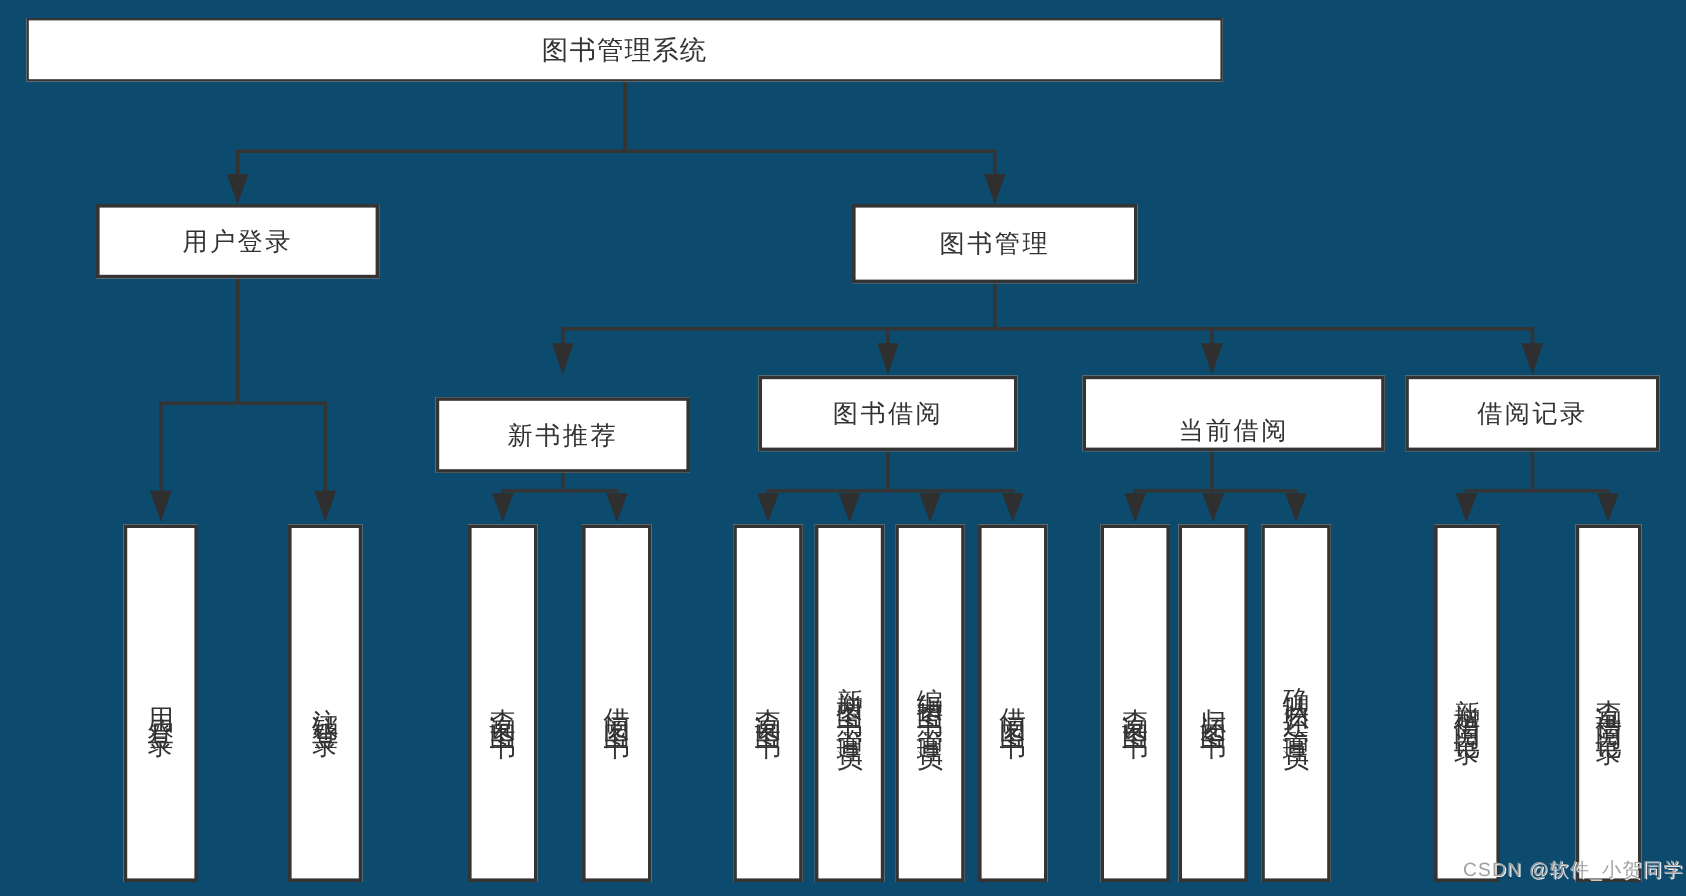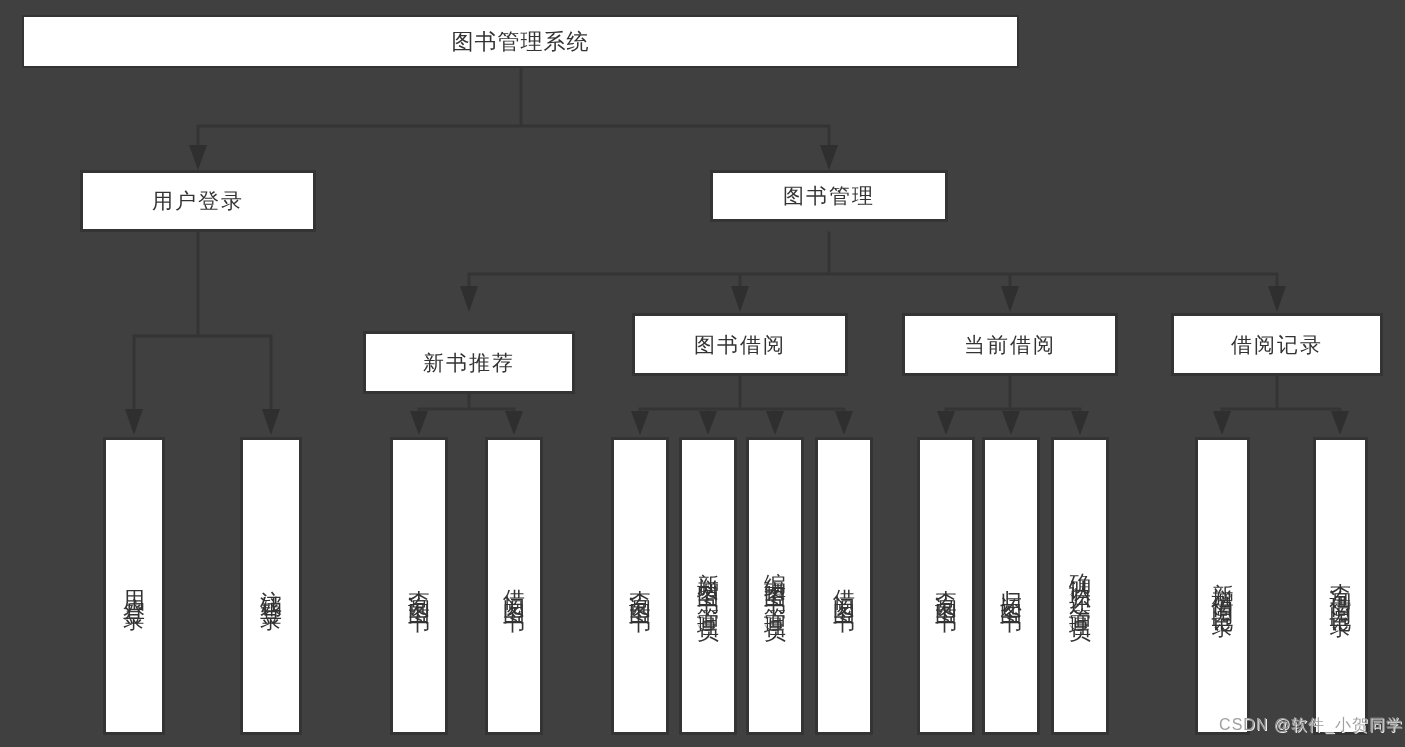--- a/index.html
+++ b/index.html
@@ -1,19 +1,19 @@
 <!DOCTYPE html>
 <html><head>
 <meta charset="utf-8">
 <style>
   html,body{margin:0;padding:0;background:#ffffff;}
   .canvas{
     position:relative;
     width:1405px;height:747px;
-    background:#404040;
+    background:#0c4a6e;
     font-family:"Liberation Sans","DejaVu Sans",sans-serif;
     overflow:hidden;
   }
   .connectors{position:absolute;left:0;top:0;z-index:1;}
   .box{
     position:absolute;
     box-sizing:border-box;
     background:#ffffff;
     border:3px solid #343434;
     display:flex;align-items:center;justify-content:center;
@@ -96,31 +96,31 @@
     </g>
   </svg>
 
   <div class="box root-box" style="left:22px;top:15px;width:997px;height:53px;">
     <span class="hlabel">图书管理系统</span>
   </div>
 
   <div class="box" style="left:80px;top:170px;width:236px;height:62px;">
     <span class="hlabel">用户登录</span>
   </div>
-  <div class="box" style="left:710px;top:170px;width:238px;height:52px;">
+  <div class="box" style="left:710px;top:170px;width:238px;height:66px;">
     <span class="hlabel">图书管理</span>
   </div>
 
   <div class="box" style="left:363px;top:331px;width:212px;height:63px;">
     <span class="hlabel">新书推荐</span>
   </div>
   <div class="box" style="left:632px;top:313px;width:216px;height:63px;">
     <span class="hlabel">图书借阅</span>
   </div>
-  <div class="box" style="left:902px;top:313px;width:216px;height:63px;">
+  <div class="box" style="left:902px;top:313px;width:252px;height:63px;align-items:flex-end;">
     <span class="hlabel">当前借阅</span>
   </div>
   <div class="box" style="left:1171px;top:313px;width:212px;height:63px;">
     <span class="hlabel">借阅记录</span>
   </div>
 
   <div class="box leaf" style="left:103px;top:437px;width:62px;height:298px;">
     <span class="vlabel">用户登录</span>
   </div>
   <div class="box leaf" style="left:240px;top:437px;width:62px;height:298px;">

